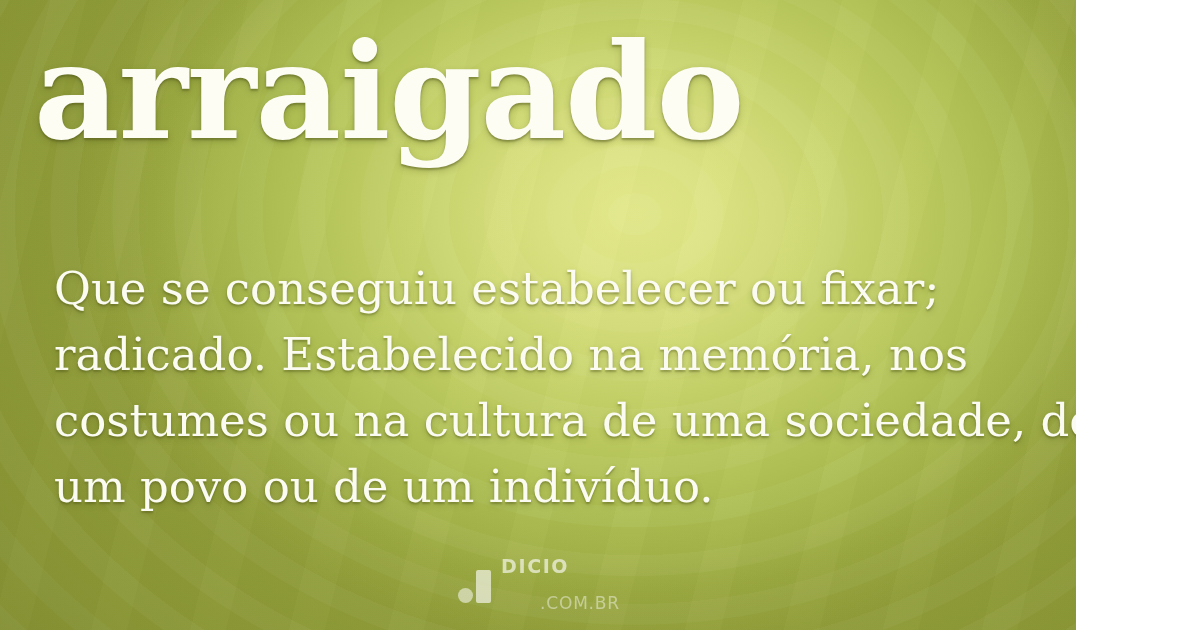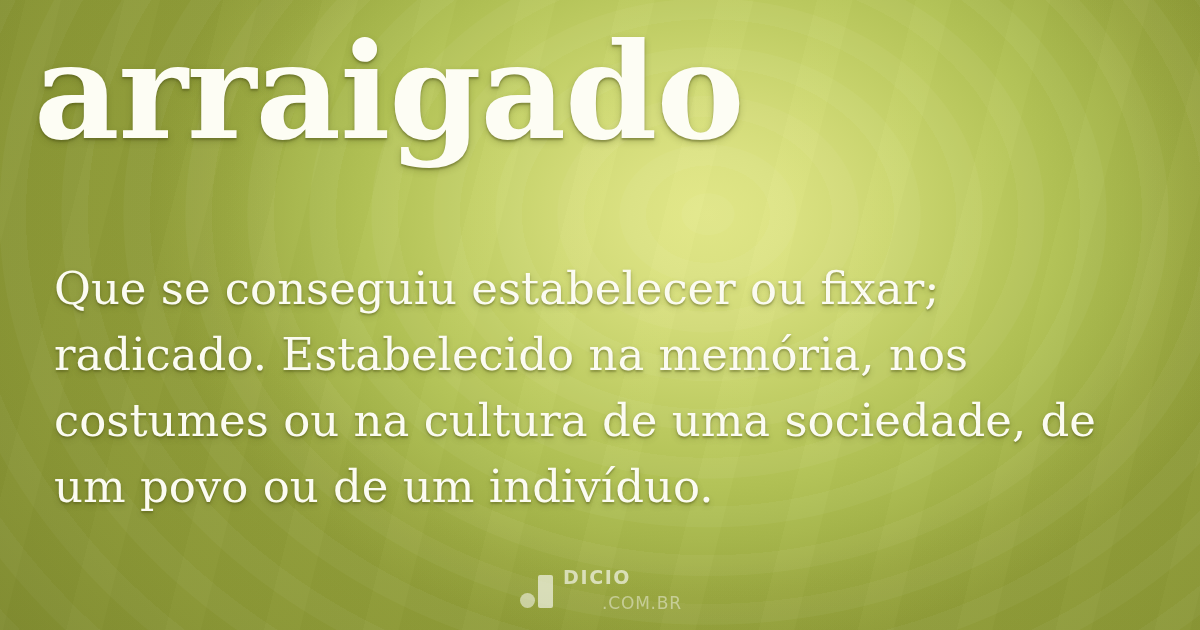--- a/index.html
+++ b/index.html
@@ -4,21 +4,21 @@
 <title>arraigado</title>
 <style>
   html, body {
     margin: 0;
     padding: 0;
     background: #ffffff;
   }
 
   #card {
     position: relative;
-    width: 1200px;
+    width: 1076px;
     height: 630px;
     overflow: hidden;
     font-family: "DejaVu Serif", "Liberation Serif", serif;
     background-color: #a9ad55;
     box-sizing: border-box;
   }
 
   
   .bg-base {
     position: absolute;
@@ -157,21 +157,21 @@
     flex-direction: column;
     justify-content: center;
     line-height: 1;
   }
   .logo-name {
     font-family: "DejaVu Sans", "Liberation Sans", sans-serif;
     font-weight: 700;
     font-size: 19px;
     letter-spacing: 1.6px;
     color: rgba(255,255,255,0.62);
-    margin-bottom: 8px;
+    margin-bottom: 19px;
   }
   .logo-tld {
     font-family: "DejaVu Sans", "Liberation Sans", sans-serif;
     font-weight: 400;
     font-size: 17px;
     letter-spacing: 0.8px;
     color: rgba(255,255,255,0.44);
     margin-left: 39px;
   }
 </style>

